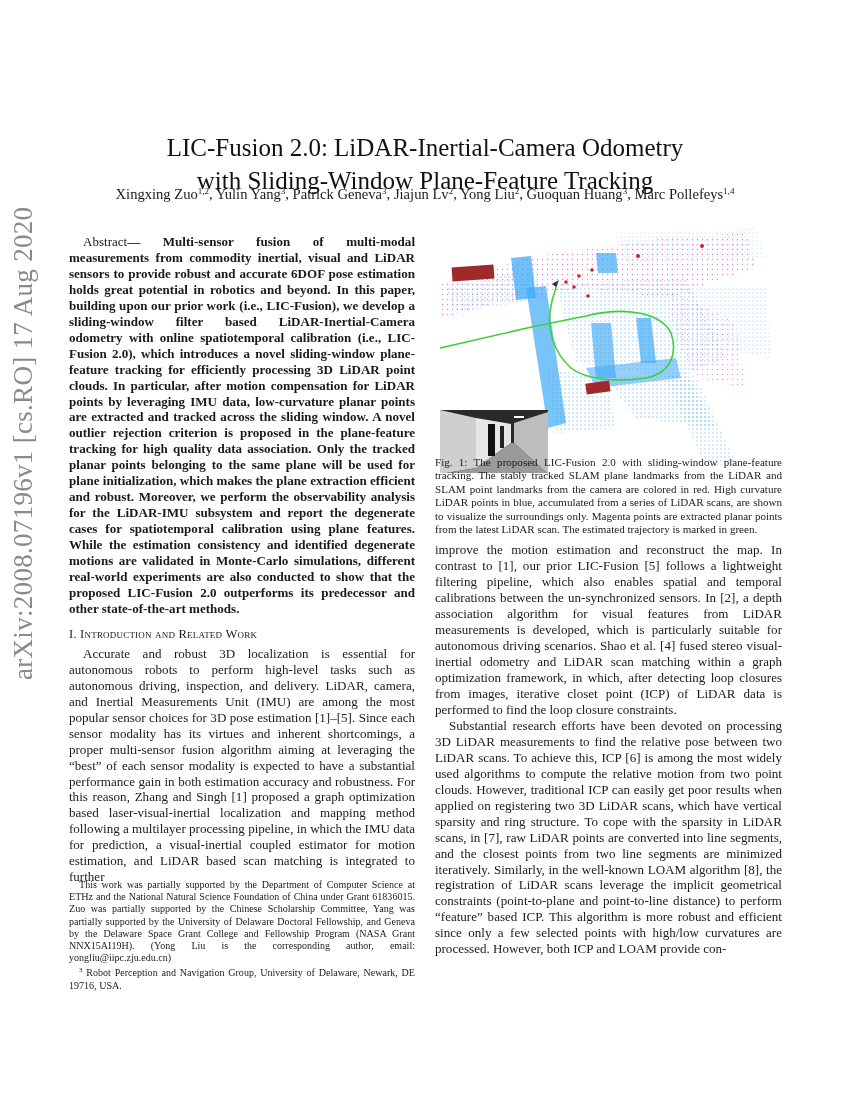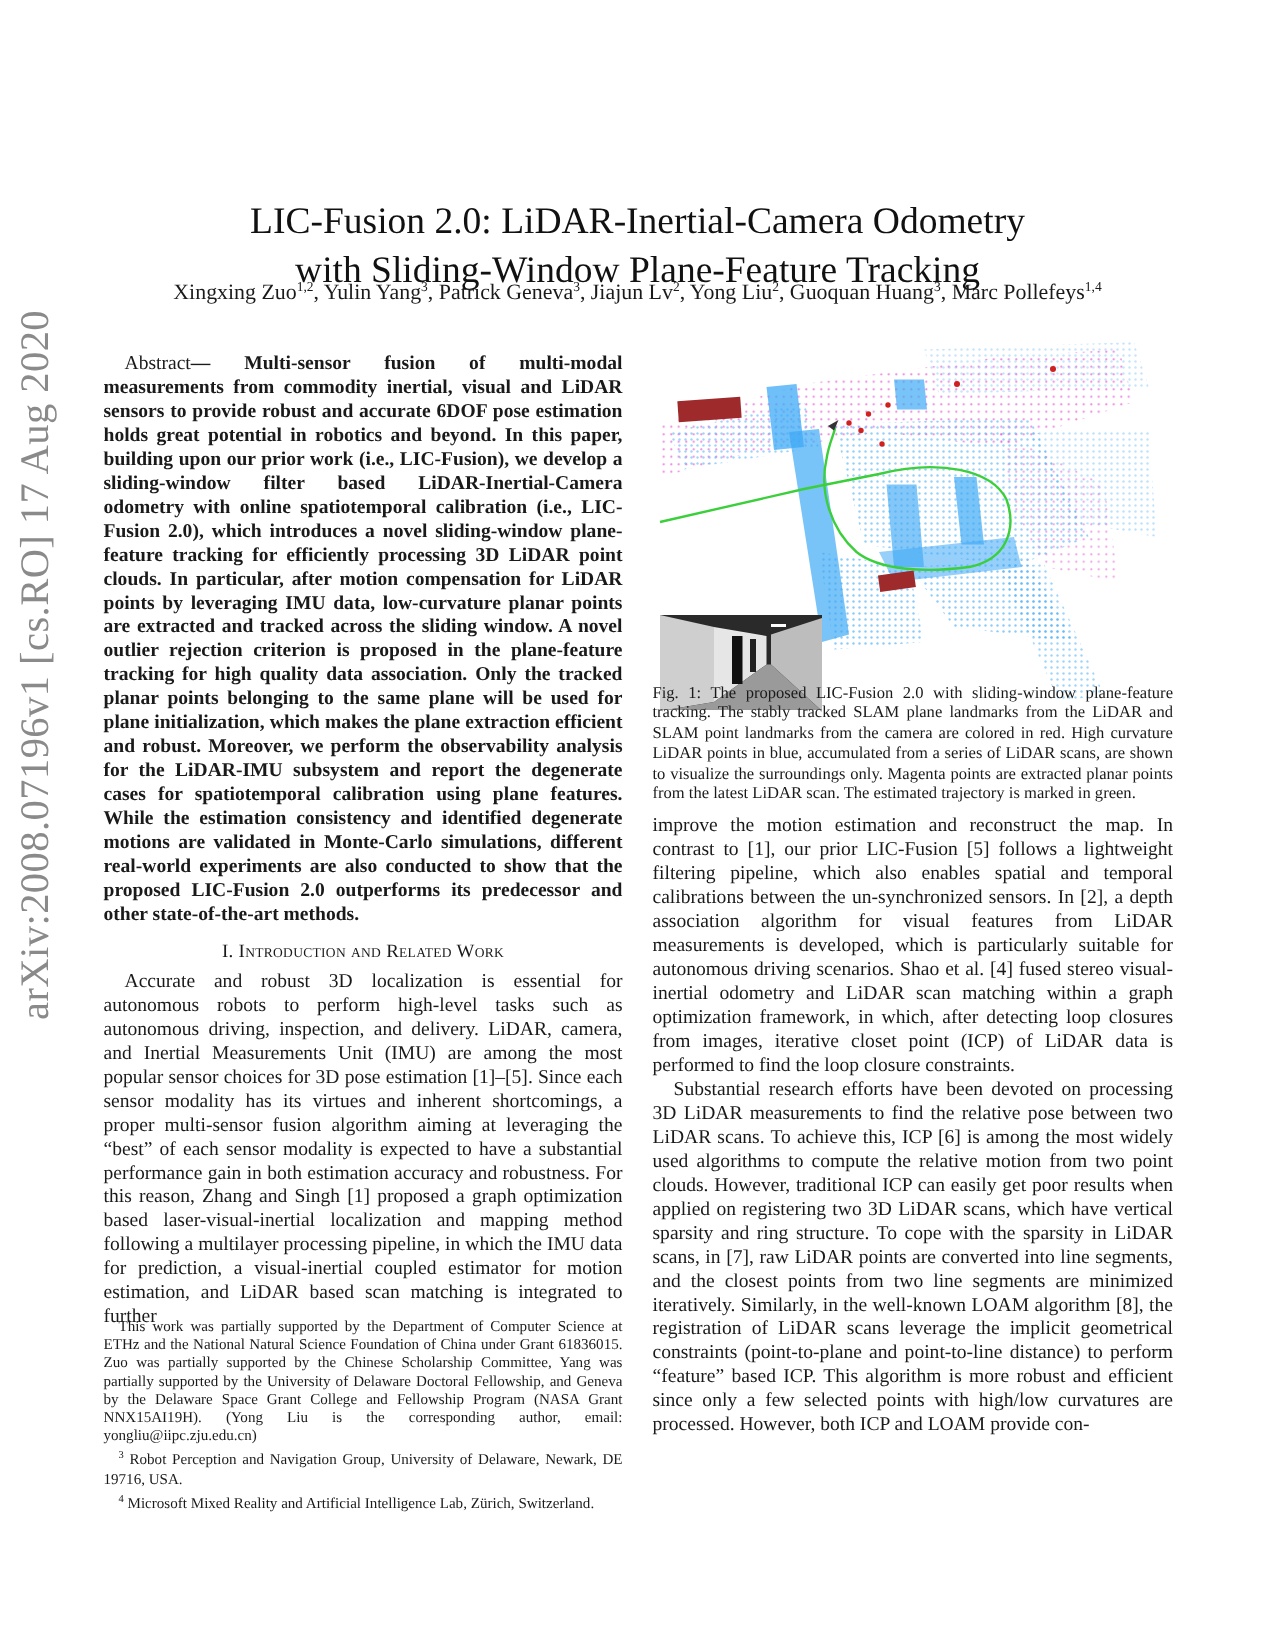--- a/index.html
+++ b/index.html
@@ -11,21 +11,21 @@
   .title { position: absolute; left: 60px; top: 95px; width: 730px; text-align: center;
            font-size: 25px; font-weight: normal; line-height: 33px; color: #111; margin-top: 36px; }
   .authors { position: absolute; left: 60px; top: 182px; width: 730px; text-align: center;
              font-size: 14.6px; line-height: 18px; white-space: nowrap; }
   .authors sup { font-size: 9px; vertical-align: 5px; }
   .col-left { position: absolute; left: 69px; top: 234px; width: 346px; }
   .col-right { position: absolute; left: 435px; top: 456px; width: 347px; }
   .abstract { font-size: 12.15px; font-weight: bold; line-height: 14.45px; text-align: justify;
               hyphens: manual; }
   .abstract .abs-label { font-weight: normal; }
-  .section-heading { text-align: center; font-size: 12.6px; margin-top: 10px; margin-bottom: 4px;
+  .section-heading { font-size: 12.6px; margin-top: 10px; margin-bottom: 4px;
                      font-variant: small-caps; letter-spacing: 0.2px; }
   .para { font-size: 13.05px; line-height: 15.95px; text-align: justify; margin: 0;
           text-indent: 14px; }
   .para.noindent { text-indent: 0; }
   .footnotes { position: absolute; left: 69px; top: 849px; width: 346px;
                font-size: 10.05px; line-height: 12.2px; text-align: justify; margin-top: 30px; }
   .footnotes p { margin: 0; text-indent: 10px; }
   .footnotes sup { font-size: 7px; vertical-align: 4px; }
   .figure { position: absolute; left: 436px; top: 228px; width: 346px; height: 245px; }
   .caption { font-size: 11.05px; line-height: 13.4px; text-align: justify; margin-bottom: 6px; }
@@ -117,14 +117,13 @@
 
 <div class="col-right">
   <div class="caption">Fig. 1: The proposed LIC-Fusion 2.0 with sliding-window plane-feature tracking. The stably tracked SLAM plane landmarks from the LiDAR and SLAM point landmarks from the camera are colored in red. High curvature LiDAR points in blue, accumulated from a series of LiDAR scans, are shown to visualize the surroundings only. Magenta points are extracted planar points from the latest LiDAR scan. The estimated trajectory is marked in green.</div>
   <p class="para noindent">improve the motion estimation and reconstruct the map. In contrast to [1], our prior LIC-Fusion [5] follows a lightweight filtering pipeline, which also enables spatial and temporal calibrations between the un-synchronized sensors. In [2], a depth association algorithm for visual features from LiDAR measurements is developed, which is particularly suitable for autonomous driving scenarios. Shao et al. [4] fused stereo visual-inertial odometry and LiDAR scan matching within a graph optimization framework, in which, after detecting loop closures from images, iterative closet point (ICP) of LiDAR data is performed to find the loop closure constraints.</p>
   <p class="para">Substantial research efforts have been devoted on processing 3D LiDAR measurements to find the relative pose between two LiDAR scans. To achieve this, ICP [6] is among the most widely used algorithms to compute the relative motion from two point clouds. However, traditional ICP can easily get poor results when applied on registering two 3D LiDAR scans, which have vertical sparsity and ring structure. To cope with the sparsity in LiDAR scans, in [7], raw LiDAR points are converted into line segments, and the closest points from two line segments are minimized iteratively. Similarly, in the well-known LOAM algorithm [8], the registration of LiDAR scans leverage the implicit geometrical constraints (point-to-plane and point-to-line distance) to perform “feature” based ICP. This algorithm is more robust and efficient since only a few selected points with high/low curvatures are processed. However, both ICP and LOAM provide con-</p>
 </div>
 
 <div class="footnotes">
   <p>This work was partially supported by the Department of Computer Science at ETHz and the National Natural Science Foundation of China under Grant 61836015. Zuo was partially supported by the Chinese Scholarship Committee, Yang was partially supported by the University of Delaware Doctoral Fellowship, and Geneva by the Delaware Space Grant College and Fellowship Program (NASA Grant NNX15AI19H). (Yong Liu is the corresponding author, email: yongliu@iipc.zju.edu.cn)</p>
   <p><sup>3</sup> <span>Robot Perception and Navigation Group, University of Delaware, Newark, DE 19716, USA.</span></p>
-  <p><sup>4</sup> <span>Microsoft Mixed Reality and Artificial Intelligence Lab, Zürich, Switzerland.</span></p>
 </div>
 
 </body></html>

